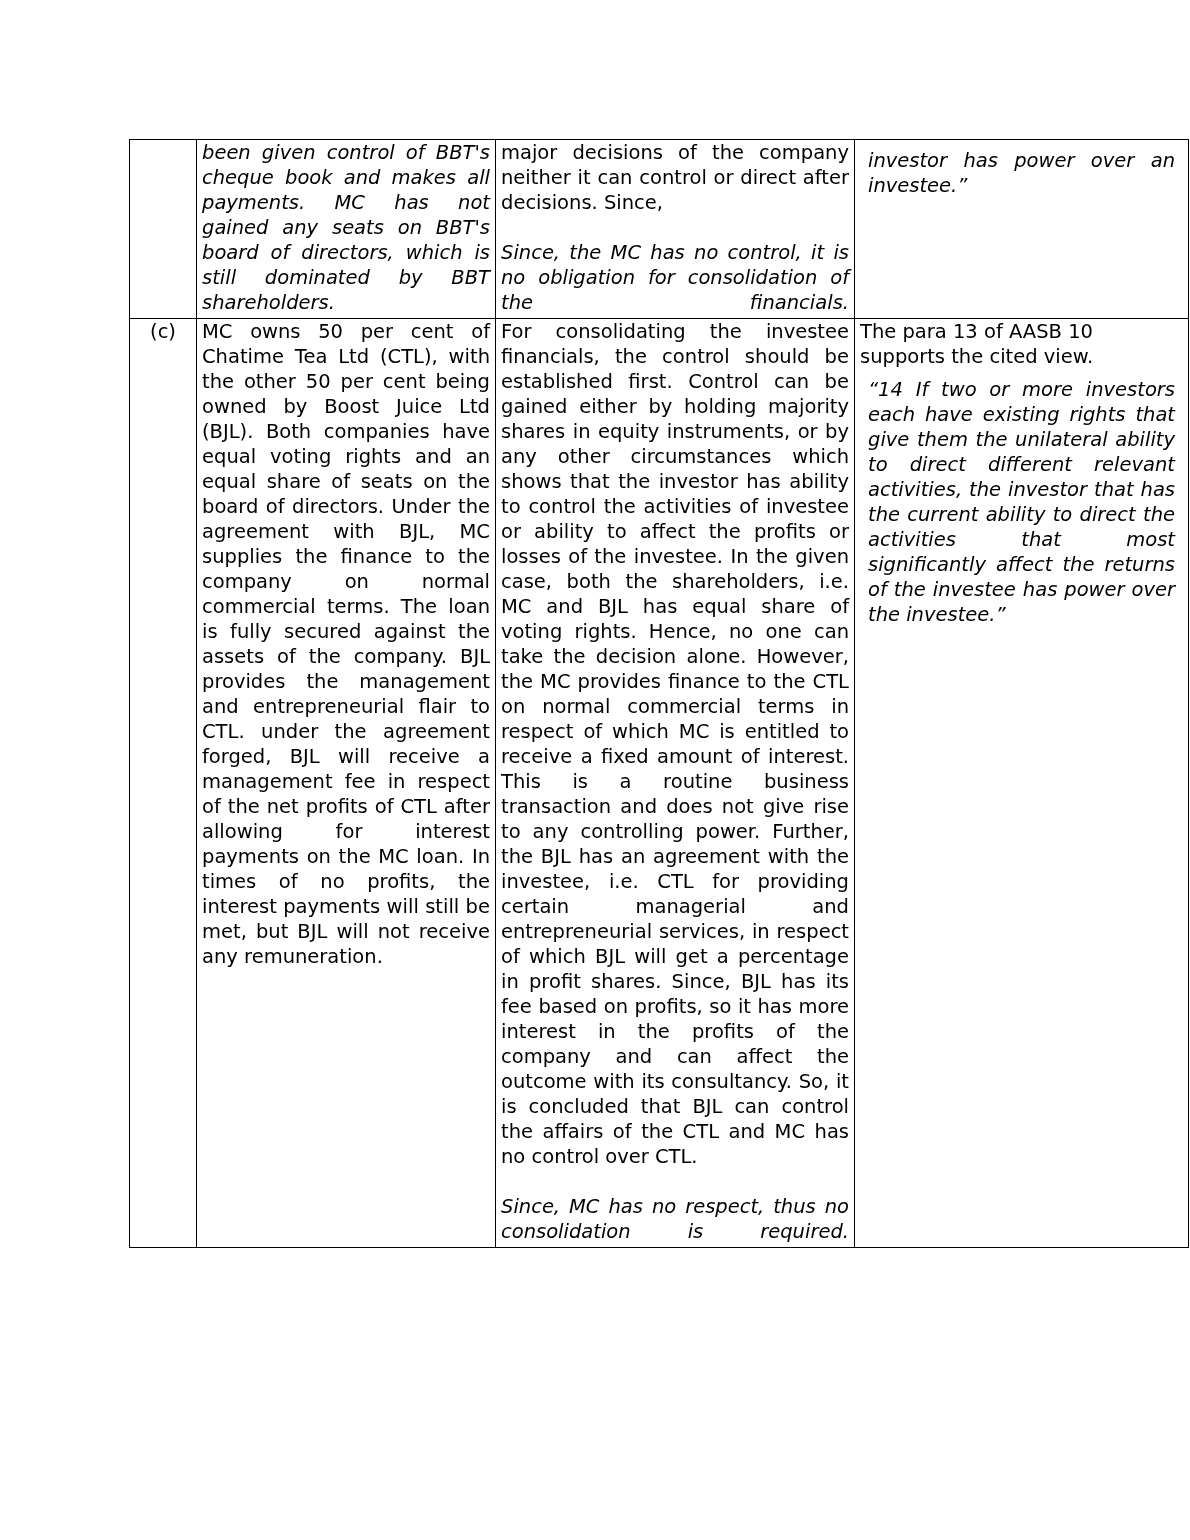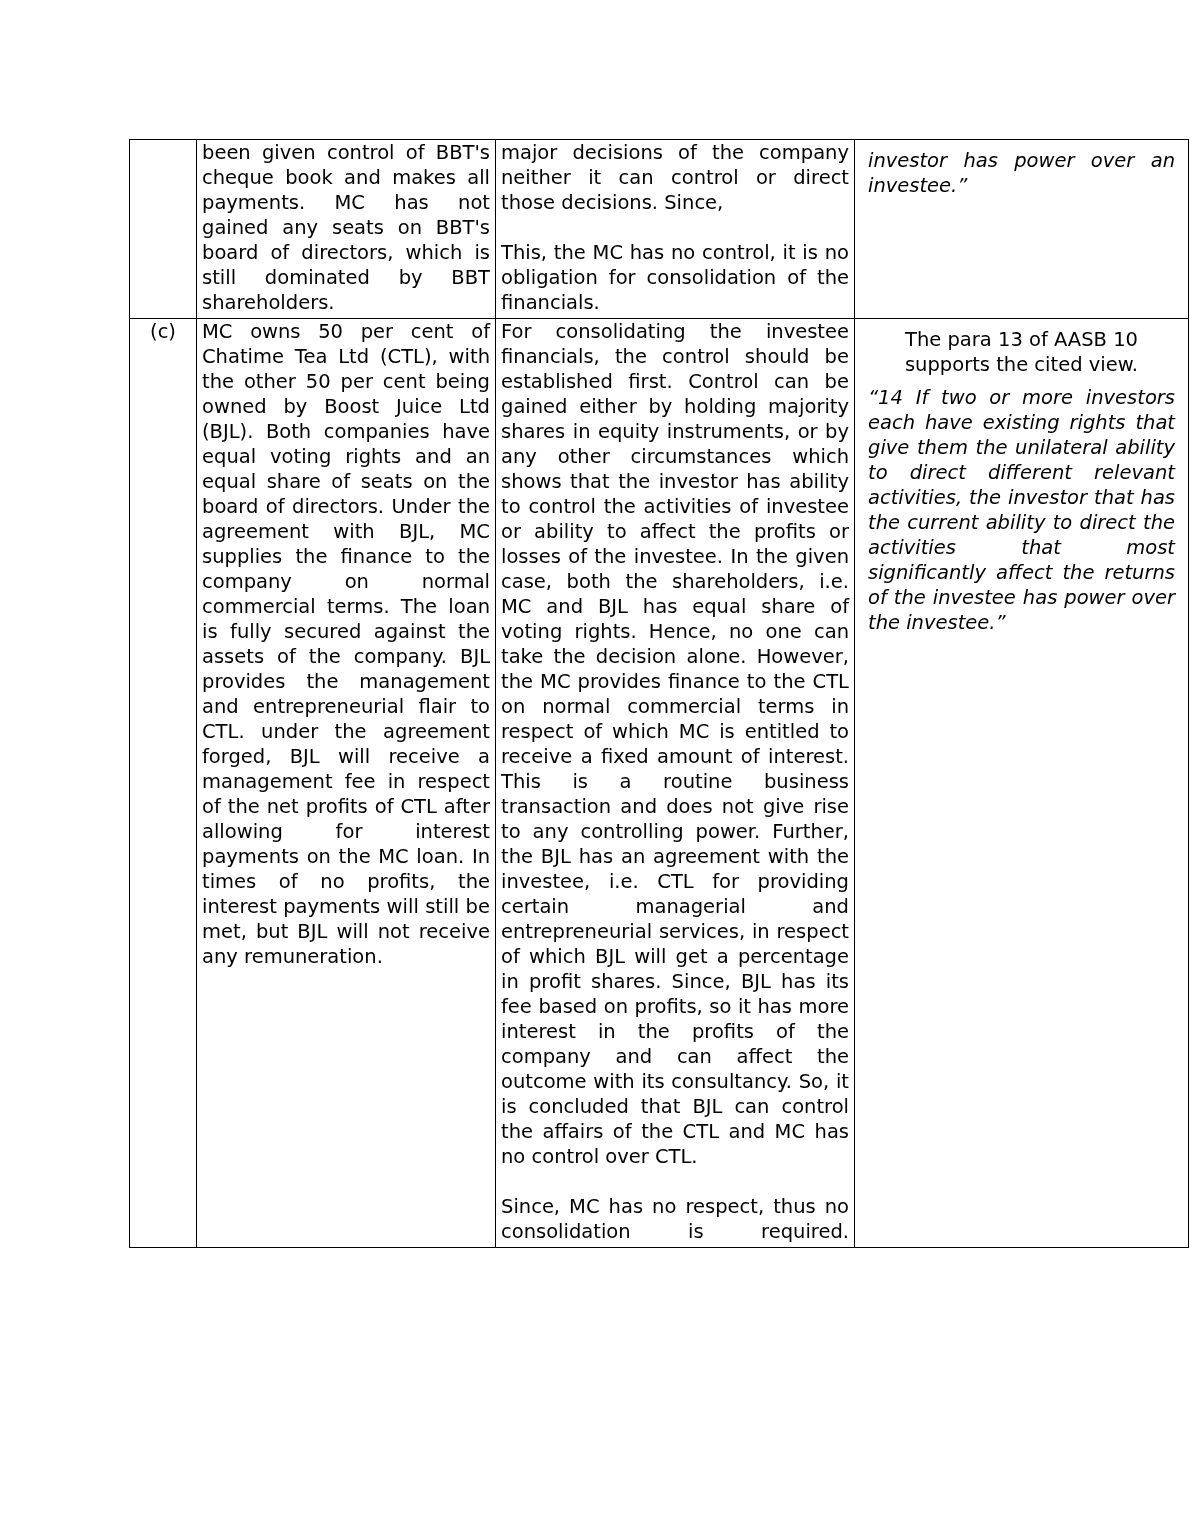--- a/index.html
+++ b/index.html
@@ -54,53 +54,54 @@
     word-spacing: 0px;
   }
   .just p {
     margin: 0;
     text-align: justify;
     text-align-last: left;
   }
   .just p.last-just {
     text-align: justify;
     text-align-last: justify;
+    font-style: italic;
   }
   .blankline {
     display: block;
     height: 25px;
   }
   .quote-block {
     font-style: italic;
     text-align: justify;
     text-align-last: left;
     margin: 8px;
   }
   .plain-line {
-    text-align: center;
-    margin: 8px;
+    text-align: left;
+    margin: 0;
   }
 </style>
 </head>
 <body>
 
 <div class="page">
 
   <table class="doc-table">
     <tbody>
 
       <tr>
         <td class="col-label"></td>
         <td class="col-a just">
           <p class="last-just">been given control of BBT's cheque book and makes all payments. MC has not gained any seats on BBT's board of directors, which is still dominated by BBT shareholders.</p>
         </td>
         <td class="col-b just">
-          <p>major decisions of the company neither it can control or direct those decisions. Since,</p>
+          <p>major decisions of the company neither it can control or direct after decisions. Since,</p>
           <span class="blankline"></span>
-          <p class="last-just">This, the MC has no control, it is no obligation for consolidation of the financials.</p>
+          <p class="last-just">Since, the MC has no control, it is no obligation for consolidation of the financials.</p>
         </td>
         <td class="col-c">
           <p class="quote-block">investor has power over an investee.”</p>
         </td>
       </tr>
 
       <tr>
         <td class="col-label">(c)</td>
         <td class="col-a just">
           <p>MC owns 50 per cent of Chatime Tea Ltd (CTL), with the other 50 per cent being owned by Boost Juice Ltd (BJL). Both companies have equal voting rights and an equal share of seats on the board of directors. Under the agreement with BJL, MC supplies the finance to the company on normal commercial terms. The loan is fully secured against the assets of the company. BJL provides the management and entrepreneurial flair to CTL. under the agreement forged, BJL will receive a management fee in respect of the net profits of CTL after allowing for interest payments on the MC loan. In times of no profits, the interest payments will still be met, but BJL will not receive any remuneration.</p>

